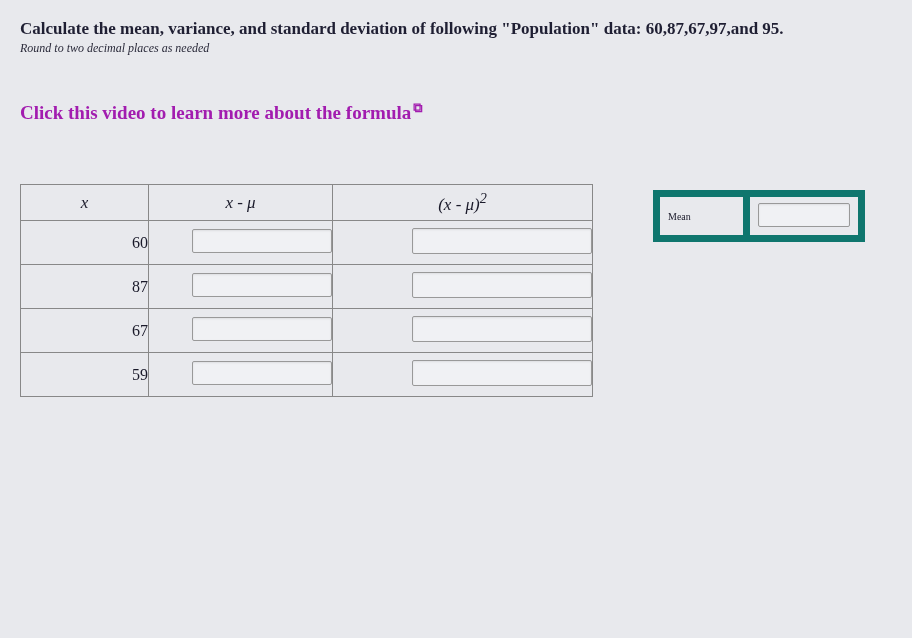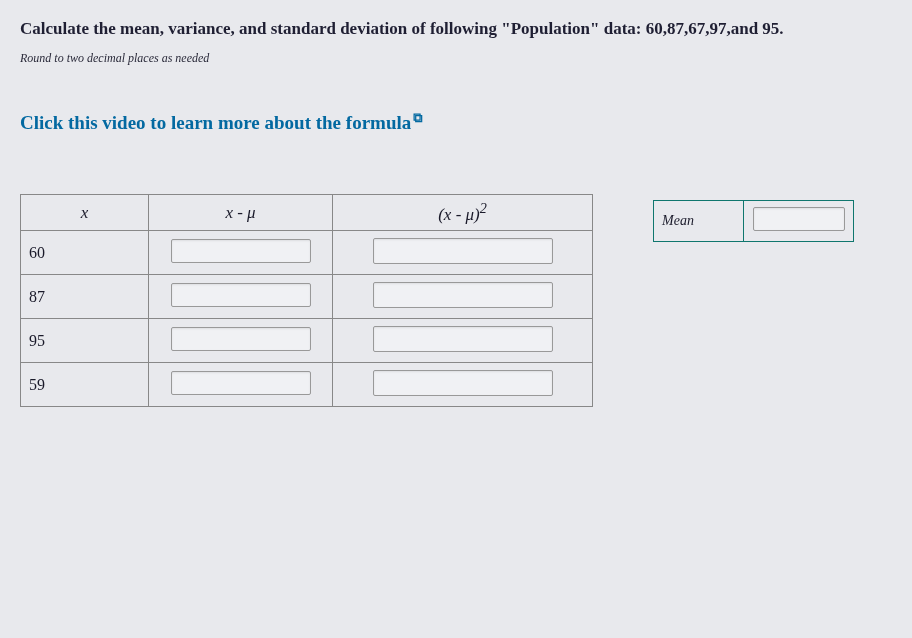--- a/index.html
+++ b/index.html
@@ -10,30 +10,30 @@
       font-family: Georgia, 'Times New Roman', serif;
       padding: 18px 20px;
       position: relative;
       color: #1a1a2a;
     }
     .question-text {
       font-weight: bold;
       font-size: 17px;
       line-height: 1.35;
       color: #1f1f33;
-      margin-bottom: 10px;
+      margin-bottom: 0;
     }
     .instruction {
       font-style: italic;
       font-size: 12px;
       color: #2a2a3a;
       margin-bottom: 44px;
     }
     .video-link {
-      color: #0369a1;
+      color: #a21caf;
       font-weight: bold;
       font-size: 19px;
       cursor: pointer;
       margin-bottom: 60px;
       display: inline-block;
     }
     .ext-icon {
       display: inline-block;
       font-size: 13px;
       vertical-align: super;
@@ -44,20 +44,21 @@
       gap: 60px;
       align-items: flex-start;
     }
     .calc-table {
       border-collapse: collapse;
     }
     .calc-table th, .calc-table td {
       border: 1px solid #888;
       padding: 0;
       vertical-align: middle;
+      text-align: right;
     }
     .calc-table th {
       font-weight: normal;
       font-style: italic;
       font-family: 'Times New Roman', serif;
       font-size: 17px;
       text-align: center;
       height: 36px;
       background: transparent;
     }
@@ -82,25 +83,24 @@
     }
     .fi-med { width: 140px; height: 24px; }
     .fi-wide { width: 180px; height: 26px; }
     .fi-ans { width: 92px; height: 24px; }
 
     .answer-table {
       border-collapse: collapse;
       margin-top: 6px;
     }
     .answer-table td {
-      border: 1px solid #0f766e;
-      font-size: 14px;
+      border: 7px solid #0f766e;
+      font-size: 10px;
       padding: 6px 8px;
       vertical-align: middle;
-      font-style: italic;
     }
     .ans-label { width: 90px; }
     .ans-val { width: 110px; text-align: center; }
   </style>
 </head>
 <body>
 
 
 
 <div class="question-text">Calculate the mean, variance, and standard deviation of following "Population" data: 60,87,67,97,and 95.</div>
@@ -125,21 +125,21 @@
         <td>60</td>
         <td class="input-cell"><span class="fake-input fi-med"></span></td>
         <td class="input-cell"><span class="fake-input fi-wide"></span></td>
       </tr>
       <tr>
         <td>87</td>
         <td class="input-cell"><span class="fake-input fi-med"></span></td>
         <td class="input-cell"><span class="fake-input fi-wide"></span></td>
       </tr>
       <tr>
-        <td>95</td>
+        <td>67</td>
         <td class="input-cell"><span class="fake-input fi-med"></span></td>
         <td class="input-cell"><span class="fake-input fi-wide"></span></td>
       </tr>
       <tr>
         <td>59</td>
         <td class="input-cell"><span class="fake-input fi-med"></span></td>
         <td class="input-cell"><span class="fake-input fi-wide"></span></td>
       </tr>
     </tbody>
   </table>

